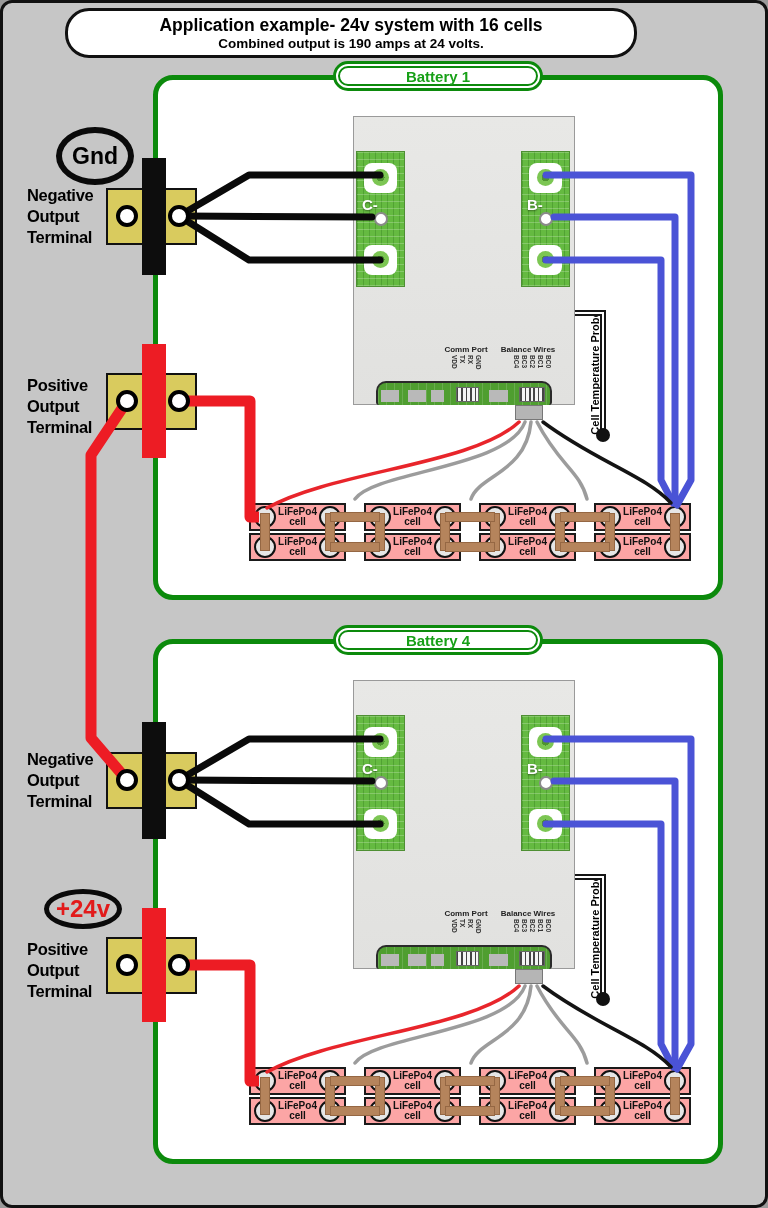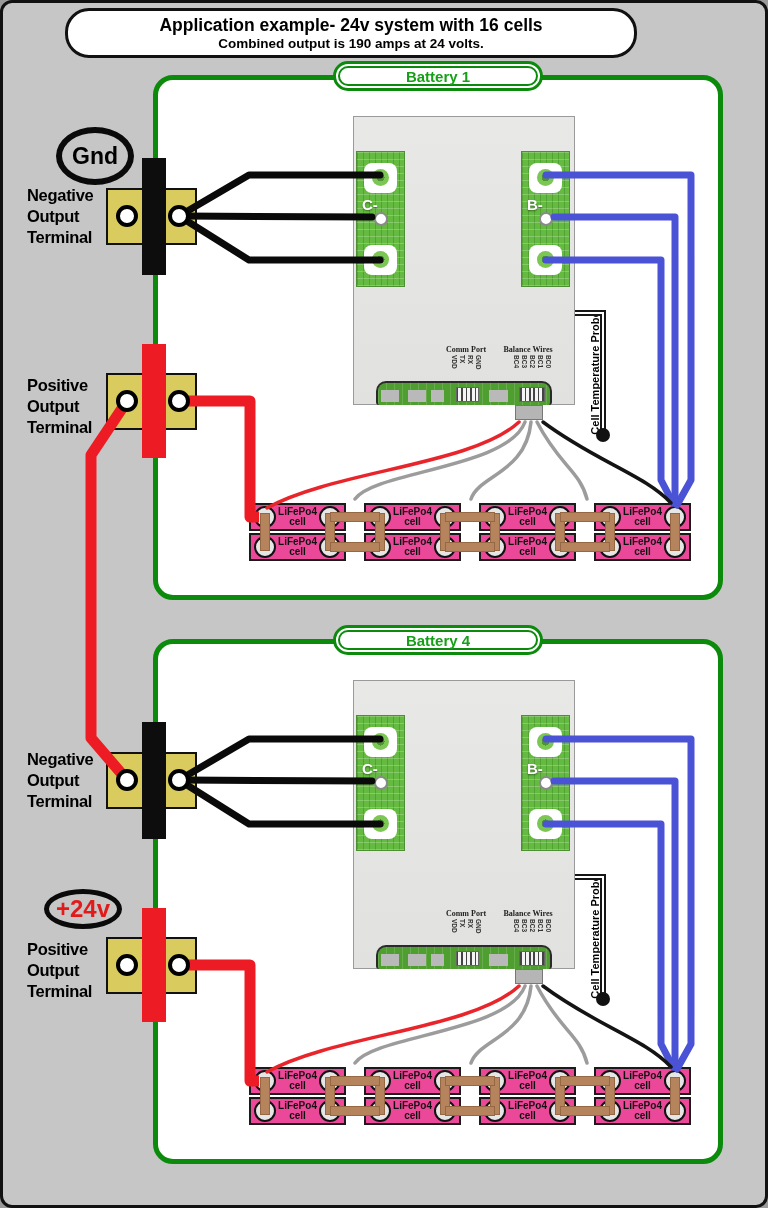--- a/index.html
+++ b/index.html
@@ -42,36 +42,36 @@
   .mid-hole { position:absolute; left:17px; top:60px; width:14px; height:14px; border-radius:50%;
     background:#fff; border:2px solid #8a8a8a; }
   .pcb-label { position:absolute; left:5px; top:44px; color:#fff; font-weight:bold; font-size:15px;
     text-shadow:0 1px 2px rgba(0,0,0,.45); }
   .bstrip { position:absolute; left:22px; top:264px; width:176px; height:24px; background:#4f9e30;
     background-image:repeating-linear-gradient(90deg, rgba(255,255,255,.15) 0 1px, transparent 1px 8px);
     border:2px solid #2a2a2a; border-bottom:none; border-radius:10px 10px 3px 3px; }
   .blk { position:absolute; top:7px; height:12px; background:#b9b9b9; }
   .conn { position:absolute; top:4px; height:15px; border:1px solid #666;
     background:repeating-linear-gradient(90deg,#444 0 1.5px,#f4f4f4 1.5px 4.5px); }
-  .port-label { position:absolute; font-size:8px; font-weight:bold; color:#222; text-align:center;font-family:Liberation Serif, serif; }
+  .port-label { position:absolute; font-size:8px; font-weight:bold; color:#222; text-align:center; }
   .port-label.comm { left:84px; top:228px; width:56px; }
   .port-label.bal  { left:142px; top:228px; width:64px; }
   .pins { position:absolute; top:238px; height:24px; display:flex; gap:1px; }
   .pins.comm-pins { left:97px; } .pins.bal-pins { left:159px; }
   .pins span { writing-mode:vertical-rl; font-size:6.5px; line-height:7px; font-weight:bold; color:#333; }
   .bal-stub { left:512px; top:344px; width:28px; height:15px; background:#b5b5b5;
     border:1px solid #777; z-index:4; }
 
   .temp-label { left:528px; top:305px; width:130px; height:14px; transform:rotate(-90deg);
     font-size:11px; font-weight:bold; color:#000; text-align:center; z-index:6; white-space:nowrap; }
 
   
   .cells { left:246px; top:442px; display:grid; grid-template-columns:repeat(4,97px);
     grid-auto-rows:28px; column-gap:18px; row-gap:2px; z-index:3; }
-  .cell { position:relative; background:#ec4899; border:2px solid #1a1a1a; }
+  .cell { position:relative; background:#fca5a5; border:2px solid #1a1a1a; }
   .term { position:absolute; top:1px; width:22px; height:22px; border-radius:50%;
     background:#e6e6e6; border:2.5px solid #111; display:flex; align-items:center;
     justify-content:center; font-size:13px; font-weight:bold; color:#000; line-height:1; }
   .term.plus { left:3px; } .term.minus { right:3px; }
   .cell-label { position:absolute; inset:0; display:flex; flex-direction:column; align-items:center;
     justify-content:center; font-size:10px; line-height:10px; font-weight:bold; color:#111; }
 
   
   .vb { position:absolute; top:452px; width:10px; height:38px; background:#b5845c;
     border:1px solid rgba(90,50,20,.35); z-index:4; }

